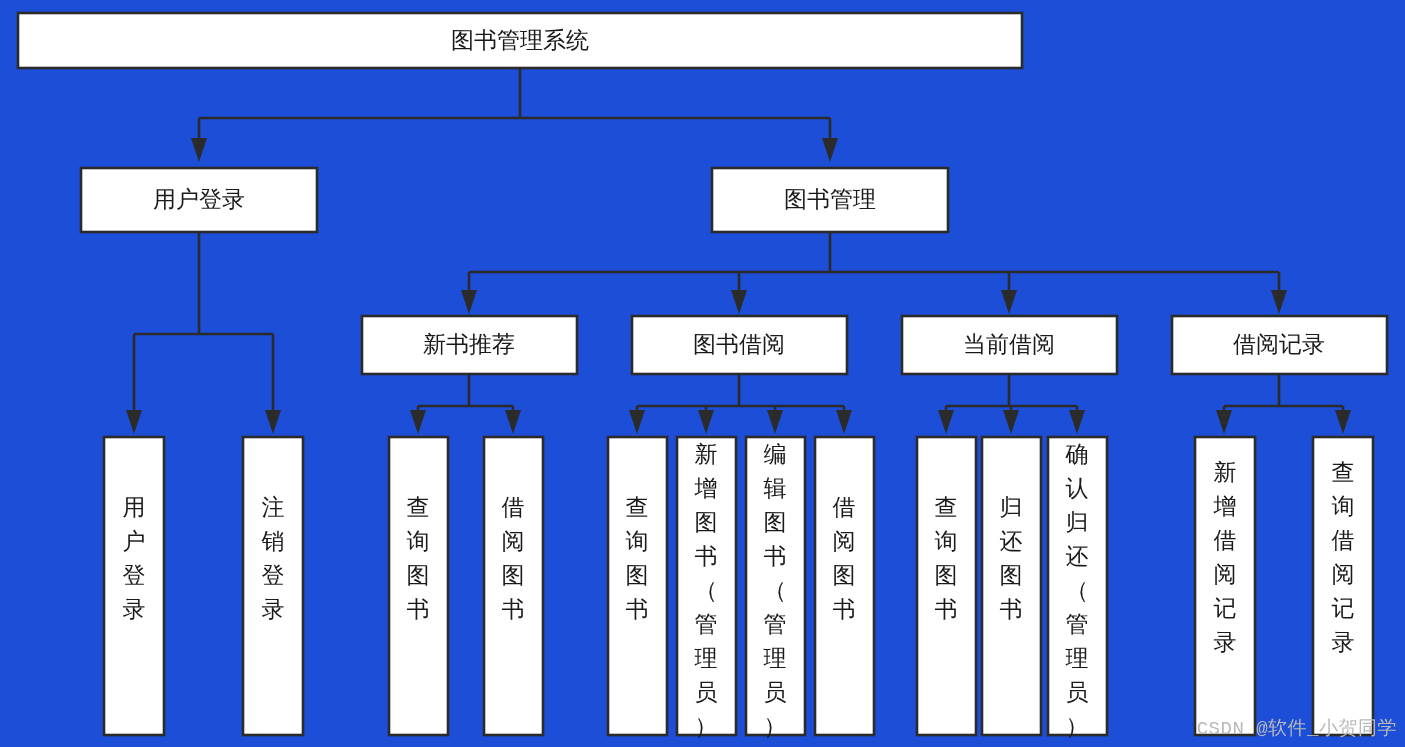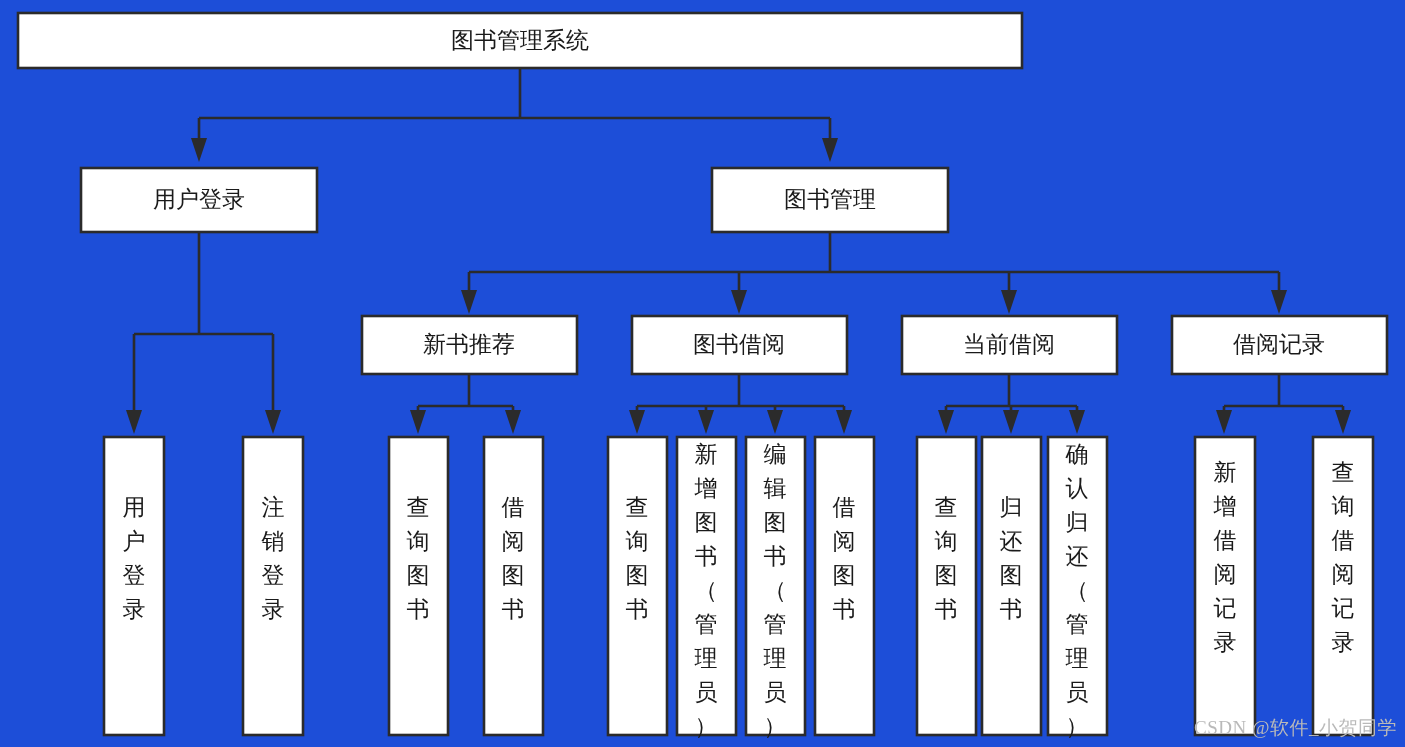--- a/index.html
+++ b/index.html
@@ -52,21 +52,21 @@
   .node-label-v {
     font-family: "Liberation Sans", "DejaVu Sans", sans-serif;
     font-size: 23px;
     fill: #1a1a1a;
     text-anchor: middle;
   }
   .watermark-text {
     position: absolute;
     right: 8px;
     bottom: 6px;
-    font-family: Liberation Serif, serif;
+    font-family: Liberation Mono, monospace;
     font-size: 19px;
     color: #b9b9b9;
     letter-spacing: 0.5px;
     white-space: nowrap;
     pointer-events: none;
   }
 </style>
 </head>
 <body>
 

